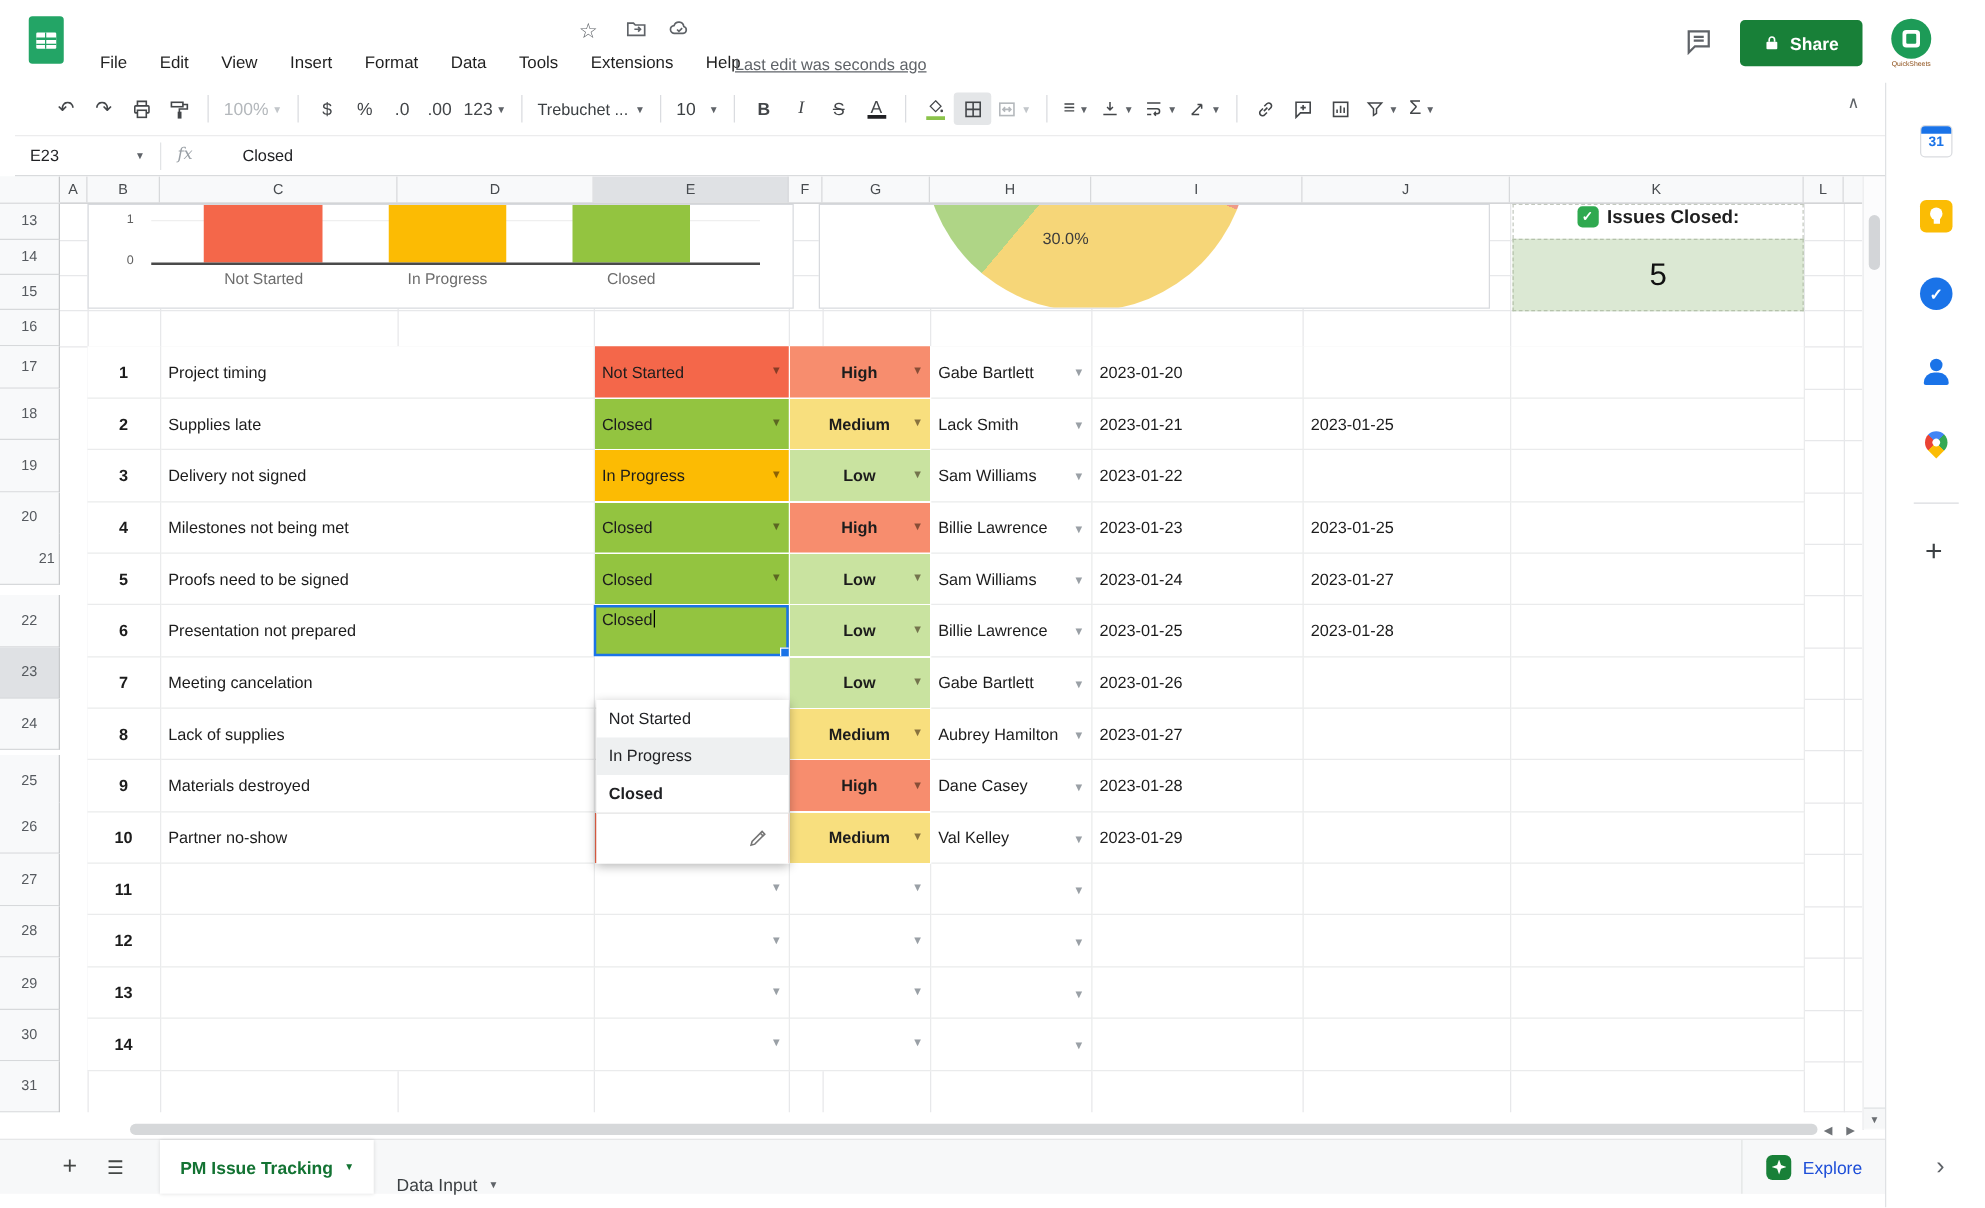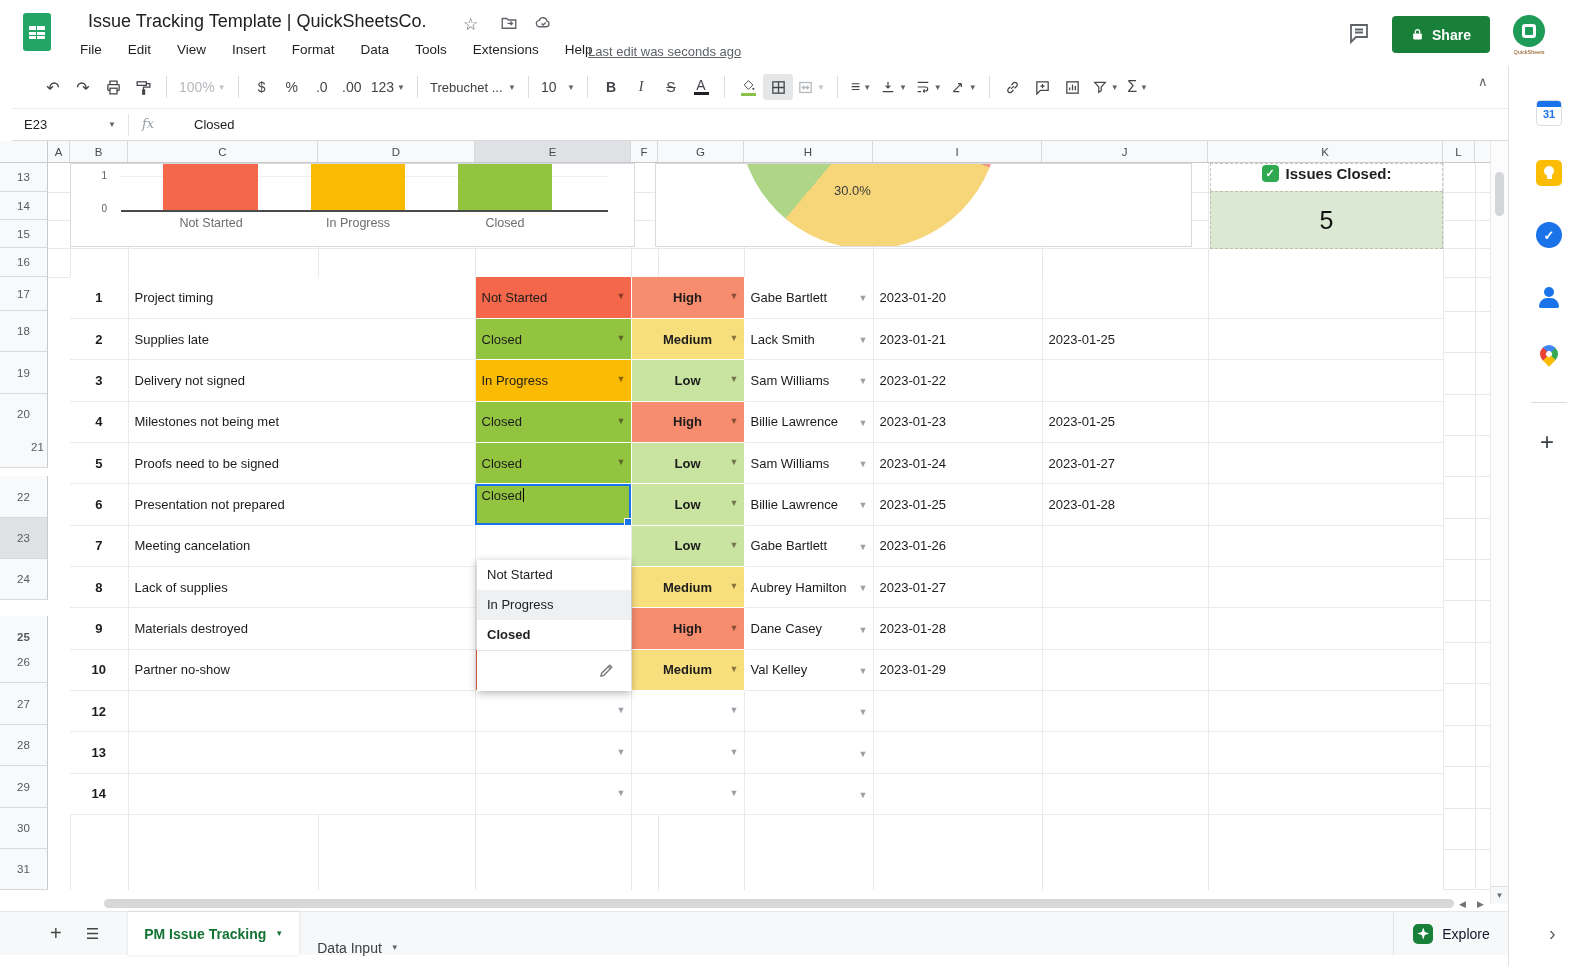--- a/index.html
+++ b/index.html
@@ -121,21 +121,21 @@
   #add-sheet{margin-left:50px;font-size:20px;color:#444746;}
   #all-sheets{margin-left:24px;font-size:15px;color:#444746;letter-spacing:-1px;}
   #tab-active{margin-left:30px;height:43px;background:#fff;display:flex;align-items:center;padding:0 16px;color:#137333;font-weight:bold;font-size:14px;gap:9px;box-shadow:0 0 3px rgba(0,0,0,.12);}
   #tab-active .dd{font-size:8px;color:#137333;}
   #tab-inactive{display:flex;align-items:center;padding:0 18px;color:#3c4043;font-size:14px;gap:9px;margin-top:28px;}
   #tab-inactive .dd{font-size:8px;color:#5f6368;}
   #explore-btn{position:absolute;left:1393px;top:0;width:115px;height:43px;border-left:1px solid #e2e3e4;display:flex;align-items:center;justify-content:center;gap:9px;background:#f7f8f9;}
   #explore-icon{width:20px;height:20px;background:#188038;border-radius:5px;position:relative;}
   #explore-icon:after{content:"";position:absolute;left:4px;top:4px;width:12px;height:12px;background:#fff;
     clip-path:polygon(50% 0,63% 37%,100% 50%,63% 63%,50% 100%,37% 63%,0 50%,37% 37%);}
-  #explore-label{color:#0f172a;font-size:14px;}
+  #explore-label{color:#1d4ed8;font-size:14px;}
 
   
   #sidepanel{position:absolute;left:1508px;top:66px;width:80px;height:900px;background:#fff;border-left:1px solid #dfe1e4;box-sizing:border-box;z-index:7;}
   .side-icon{position:absolute;left:27px;width:26px;height:26px;}
   #icon-calendar{background:#fff;border:1px solid #dadce0;border-radius:4px;box-sizing:border-box;}
   #icon-calendar .top{position:absolute;left:0;top:0;right:0;height:6px;background:#1a73e8;border-radius:3px 3px 0 0;}
   #icon-calendar .num{position:absolute;left:0;top:7px;width:100%;text-align:center;font-size:11px;font-weight:bold;color:#1a73e8;}
   #icon-keep{background:#fbbc04;border-radius:5px;}
   #icon-keep .bulb{position:absolute;left:8px;top:6px;width:10px;height:10px;background:#fff;border-radius:50%;}
   #icon-keep .base{position:absolute;left:10.5px;top:15px;width:5px;height:4px;background:#fff;}
@@ -152,21 +152,20 @@
 </head>
 <body>
 
 <div id="app">
 
   <div id="topbar">
     <div id="logo">
         <span class="grid"></span>
         <span class="vbar" style="left:12.5px;top:13px;position:absolute;"></span>
       </div>
-    <div id="doc-title">Issue Tracking Template | QuickSheetsCo.</div>
     <span class="title-icon" style="left:463px;font-size:17px;">☆</span>
     <span class="title-icon" style="left:500px;">
       <svg width="18" height="18" viewBox="0 0 24 24" fill="none" stroke="#5f6368" stroke-width="1.8">
           <path d="M3 6h6l2 2h10v11H3z"></path>
           <path d="M10 12.5h6M14 10l2.5 2.5L14 15"></path>
         </svg>
     </span>
     <span class="title-icon" style="left:534px;">
       <svg width="19" height="18" viewBox="0 0 24 24" fill="none" stroke="#5f6368" stroke-width="1.8">
           <path d="M7 17a4.2 4.2 0 01-.6-8.4 5.3 5.3 0 0110.3 1A3.8 3.8 0 0116 17z"></path>
@@ -366,21 +365,21 @@
     <div class="rowhead" style="top:79px;height:28px;">15</div>
     <div class="rowhead" style="top:107px;height:29px;">16</div>
     <div class="rowhead" style="top:136px;height:34px;">17</div>
     <div class="rowhead" style="top:170px;height:41px;">18</div>
     <div class="rowhead" style="top:211px;height:42px;">19</div>
     <div class="rowhead" style="top:253px;height:41px;">20</div>
     <div class="rowhead" style="top:286px;height:41px;padding-left:28px;">21</div>
     <div class="rowhead" style="top:335px;height:42px;">22</div>
     <div class="rowhead selhead" style="top:377px;height:41px;background:#dfe1e4;">23</div>
     <div class="rowhead" style="top:418px;height:41px;">24</div>
-    <div class="rowhead" style="top:475px;height:42px;font-weight:bold;">25</div>
+    <div class="rowhead" style="top:463px;height:42px;">25</div>
     <div class="rowhead" style="top:501px;height:41px;">26</div>
     <div class="rowhead" style="top:542px;height:42px;">27</div>
     <div class="rowhead" style="top:584px;height:41px;">28</div>
     <div class="rowhead" style="top:625px;height:42px;">29</div>
     <div class="rowhead" style="top:667px;height:41px;">30</div>
     <div class="rowhead" style="top:708px;height:41px;">31</div>
 
     <div class="vline" style="left:70px;"></div>
       <div class="vline" style="left:128px;"></div>
     <div class="vline" style="left:318px;"></div>
@@ -558,20 +557,30 @@
         <td class="c-no">10</td>
         <td class="c-desc">Partner no-show</td>
         <td class="c-status s-ns"><span>Not Started</span><span class="cell-arrow">▼</span></td>
         <td class="c-priority p-med"><span>Medium</span><span class="cell-arrow">▼</span></td>
         <td class="c-assignee"><span>Val Kelley</span><span class="cell-arrow gray">▼</span></td>
         <td>2023-01-29</td>
         <td></td>
         <td></td>
       </tr>
 
+      <tr>
+        <td class="c-no">11</td>
+        <td class="c-desc"></td>
+        <td class="c-status"><span></span><span class="cell-arrow gray">▼</span></td>
+        <td class="c-priority"><span></span><span class="cell-arrow gray">▼</span></td>
+        <td class="c-assignee"><span></span><span class="cell-arrow gray">▼</span></td>
+        <td></td>
+        <td></td>
+        <td></td>
+      </tr>
 
       <tr>
         <td class="c-no">12</td>
         <td class="c-desc"></td>
         <td class="c-status"><span></span><span class="cell-arrow gray">▼</span></td>
         <td class="c-priority"><span></span><span class="cell-arrow gray">▼</span></td>
         <td class="c-assignee"><span></span><span class="cell-arrow gray">▼</span></td>
         <td></td>
         <td></td>
         <td></td>

